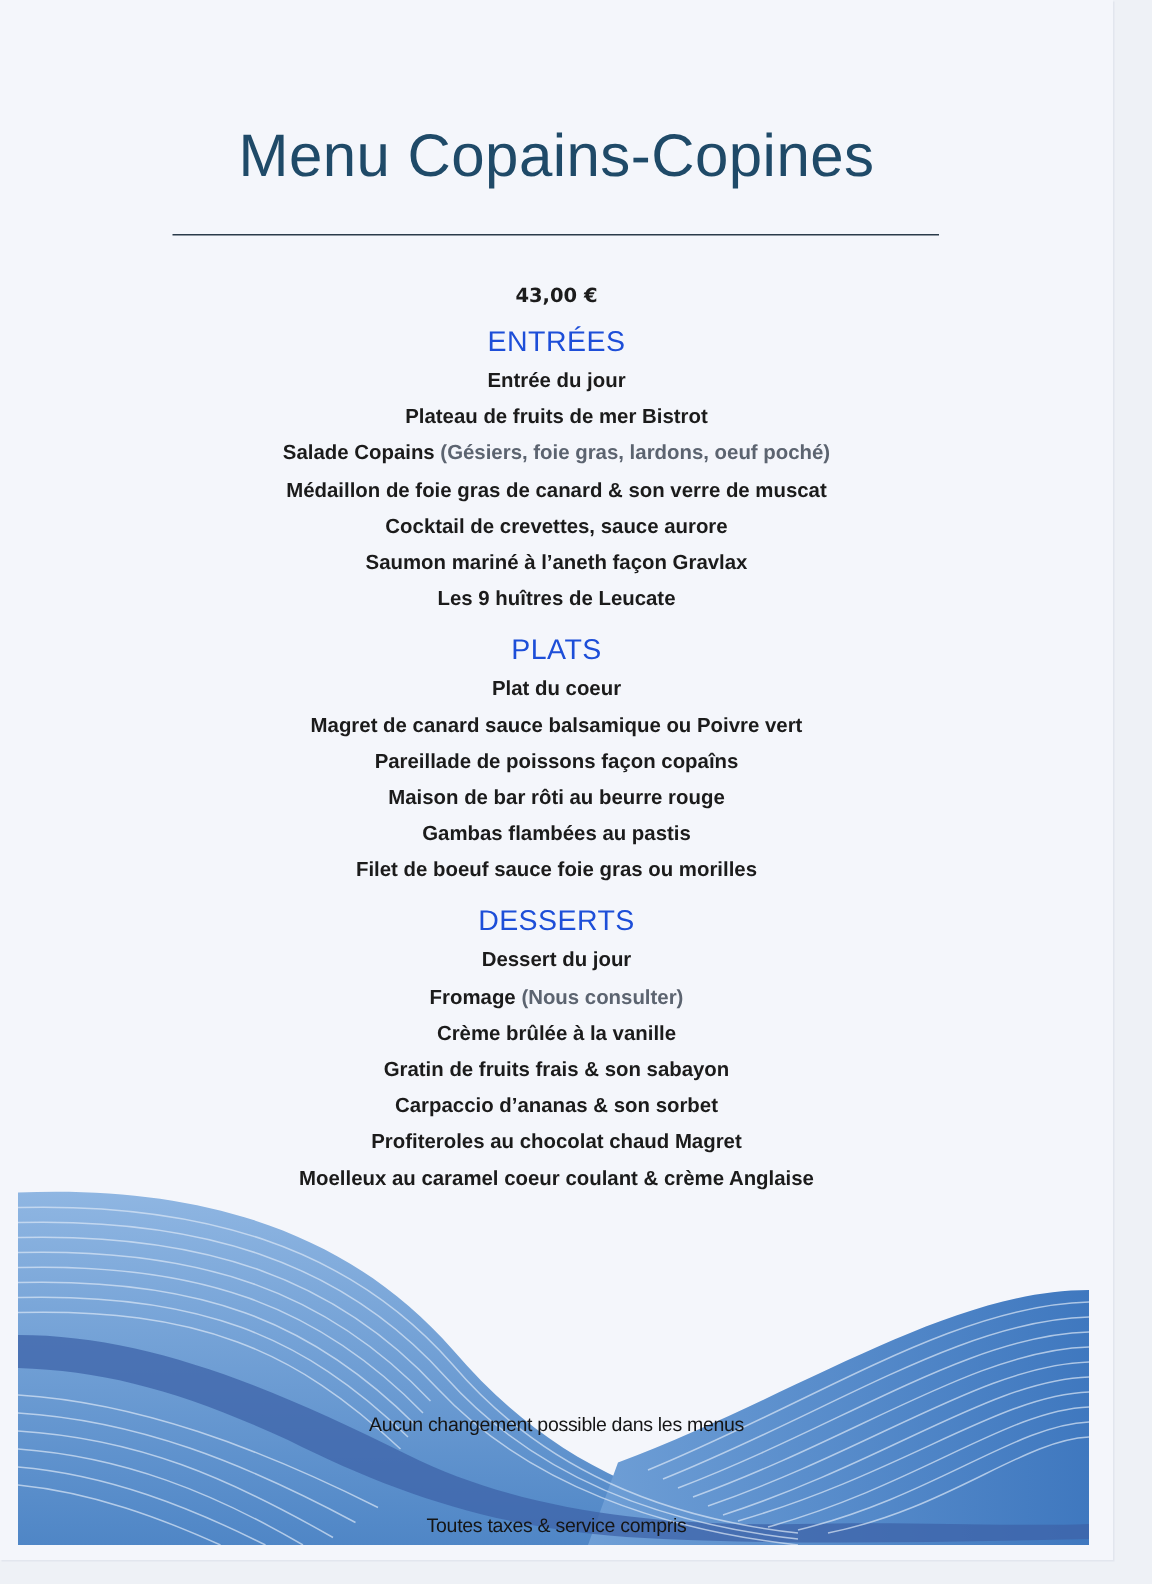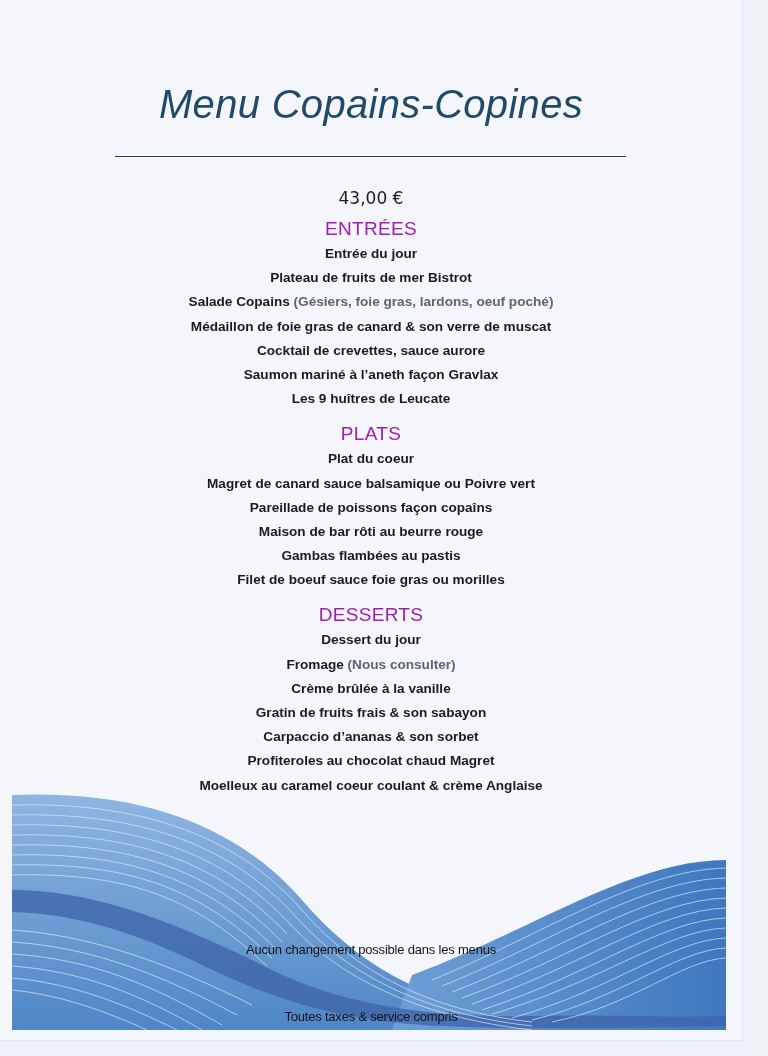--- a/index.html
+++ b/index.html
@@ -12,36 +12,36 @@
     position: absolute; left: 0; top: 0; width: 742px; height: 1040px;
     background: #f4f6fb;
     box-shadow: 1px 1px 0 #e2e6ee;
   }
   .wave {
     position: absolute; left: 12px; top: 790px; width: 714px; height: 240px;
   }
   .title {
     position: absolute; left: 0; width: 742px; top: 82px; text-align: center;
     font-family: "Liberation Sans", sans-serif; font-size: 40px; font-weight: normal;
-    color: #1f4a68; letter-spacing: 0.3px; font-style: italic;
+    color: #1f4a68; letter-spacing: 0.3px;
   }
   .rule {
     position: absolute; left: 115px; top: 156px; width: 511px; height: 0;
     border-top: 1.5px solid #2a3b4a;
   }
   .content {
     position: absolute; left: 0; width: 742px; top: 186px; text-align: center;
   }
   .price {
-    font-size: 17px; font-weight: normal; color: #1c1c1c; height: 24px; line-height: 24px;
+    font-size: 13px; font-weight: bold; color: #1c1c1c; height: 24px; line-height: 24px;
     margin-bottom: 6px;
   }
   .section-title {
     font-family: "Liberation Sans", sans-serif;
-    font-size: 19px; color: #a21caf; height: 26px; line-height: 26px; letter-spacing: 0.3px;
+    font-size: 19px; color: #1d4ed8; height: 26px; line-height: 26px; letter-spacing: 0.3px;
   }
   .item {
     font-family: "Liberation Sans", sans-serif;
     font-size: 13.6px; font-weight: bold; color: #1b1b1b;
     height: 24.2px; line-height: 24.2px; white-space: nowrap;
   }
   .item .note { font-weight: bold; color: #5c6470; }
   .section { margin-bottom: 10px; }
   .footer {
     position: absolute; left: 0; width: 742px; text-align: center;

